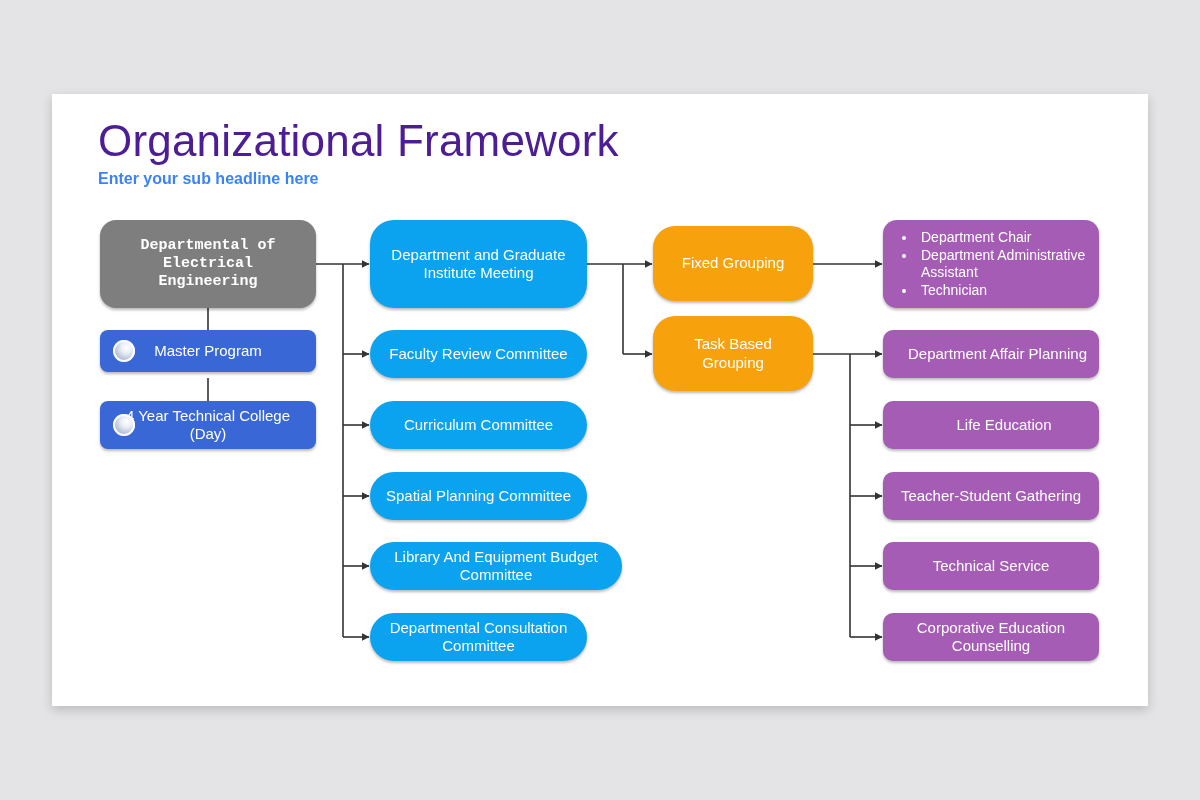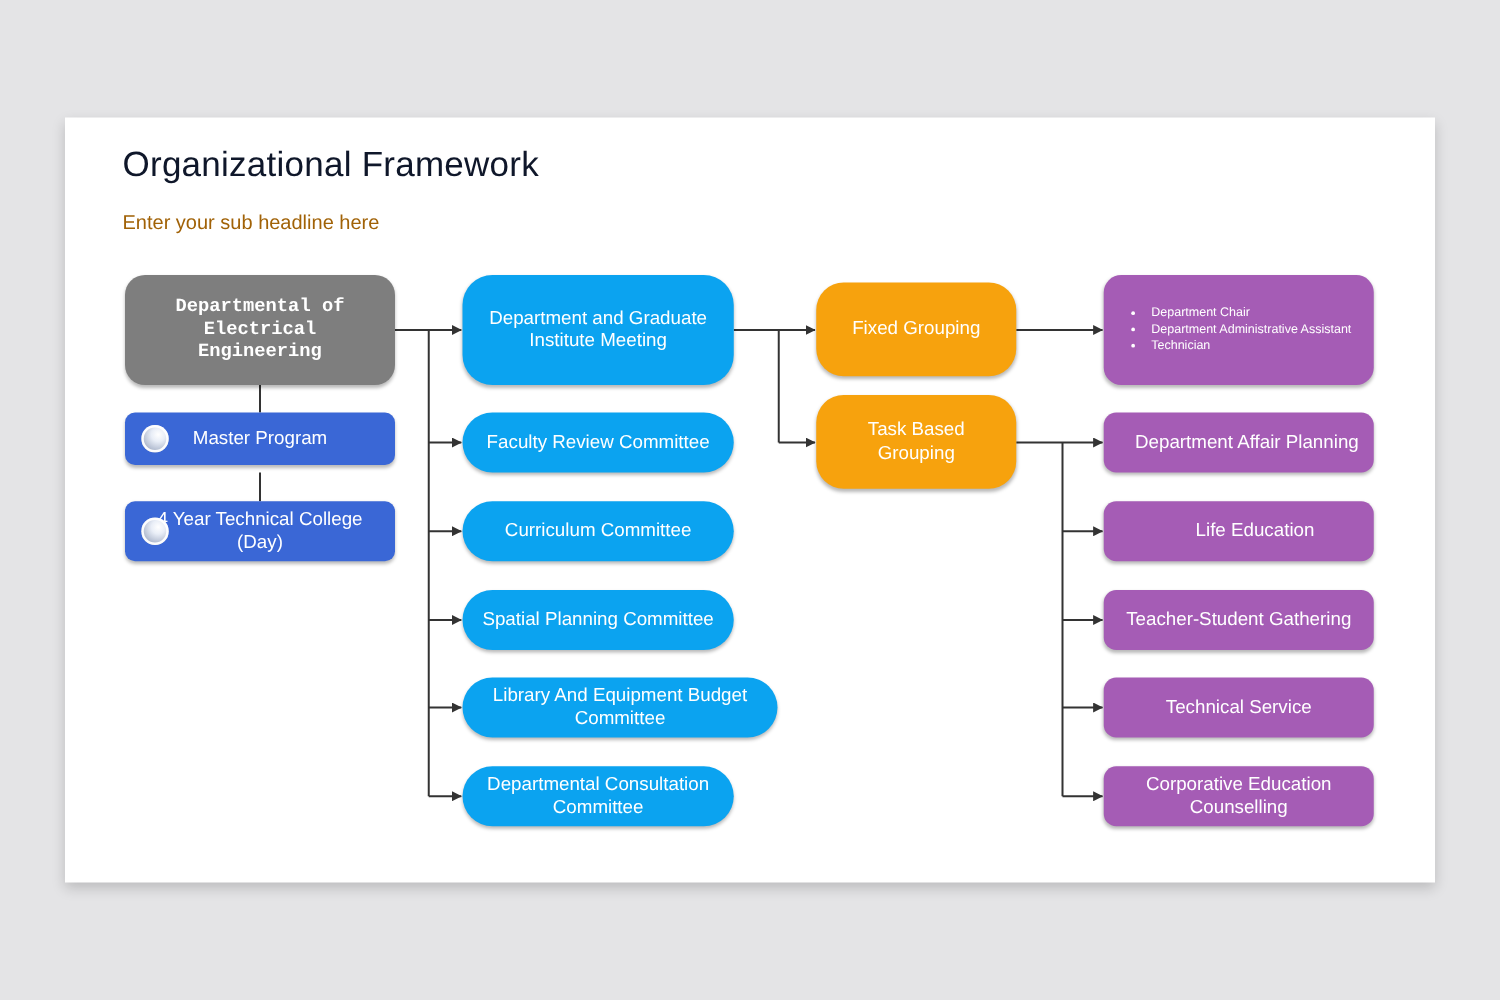--- a/index.html
+++ b/index.html
@@ -7,43 +7,43 @@
   .canvas {
     position:relative; width:1200px; height:800px;
     background:#e4e4e6; overflow:hidden;
   }
   .slide {
     position:absolute; left:52px; top:94px; width:1096px; height:612px;
     background:#ffffff; box-shadow:0 4px 10px rgba(0,0,0,0.18);
   }
   .slide-title {
     position:absolute; left:46px; top:22px; margin:0;
-    font-size:28px; font-weight:400; color:#0f172a; letter-spacing:0.2px;
+    font-size:44px; font-weight:400; color:#4c1d95; letter-spacing:0.2px;
   }
   .slide-subtitle {
     position:absolute; left:46px; top:76px; margin:0;
-    font-size:16px; font-weight:400; color:#a16207;
+    font-size:16px; font-weight:700; color:#3b82f6;
   }
   .diagram { position:absolute; left:0; top:0; width:1096px; height:612px; }
   .connectors { position:absolute; left:0; top:0; pointer-events:none; }
   .box {
     position:absolute; box-sizing:border-box;
     display:flex; align-items:center; justify-content:center;
     text-align:center; color:#ffffff; font-size:15px; line-height:1.22;
     padding:4px 12px; border-radius:10px;
     box-shadow:0 2px 3px rgba(0,0,0,0.28);
   }
   .root-box   { background:#7e7e7e; border-radius:16px; font-weight:bold; }
   .program-box{ background:#3a67d6; border-radius:8px; }
   .committee-box { background:#0ba3f0; border-radius:24px; }
   .grouping-box  { background:#f7a20d; border-radius:22px; }
   .unit-box      { background:#a55cb5; border-radius:10px; }
   .members-box   { background:#a55cb5; border-radius:14px;
-                   justify-content:flex-start; text-align:left;
-                   padding:8px 10px 8px 8px; font-size:10px; }
+                   justify-content:flex-end; text-align:left;
+                   padding:8px 10px 8px 8px; font-size:14px; }
   .members-box ul { margin:0; padding-left:26px; }
   .members-box li { padding-left:4px; margin:1px 0; }
   .sphere {
     position:absolute; left:13px; top:50%; transform:translateY(-50%);
     width:22px; height:22px; border-radius:50%;
     background:radial-gradient(circle at 62% 35%, #ffffff 0%, #e9eef7 28%, #a7b2c8 72%, #8c99b3 100%);
     box-shadow:inset 0 0 0 2px rgba(255,255,255,0.95);
   }
 </style>
 </head>

